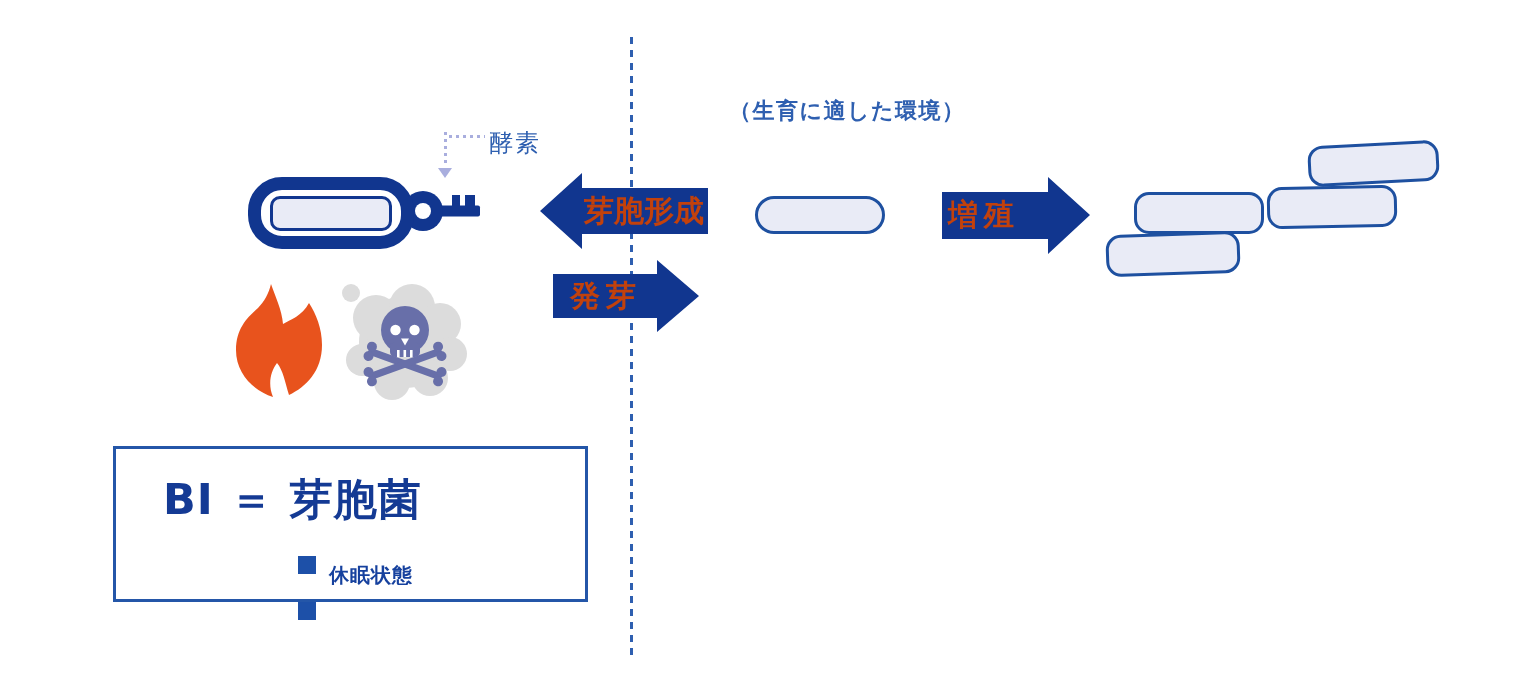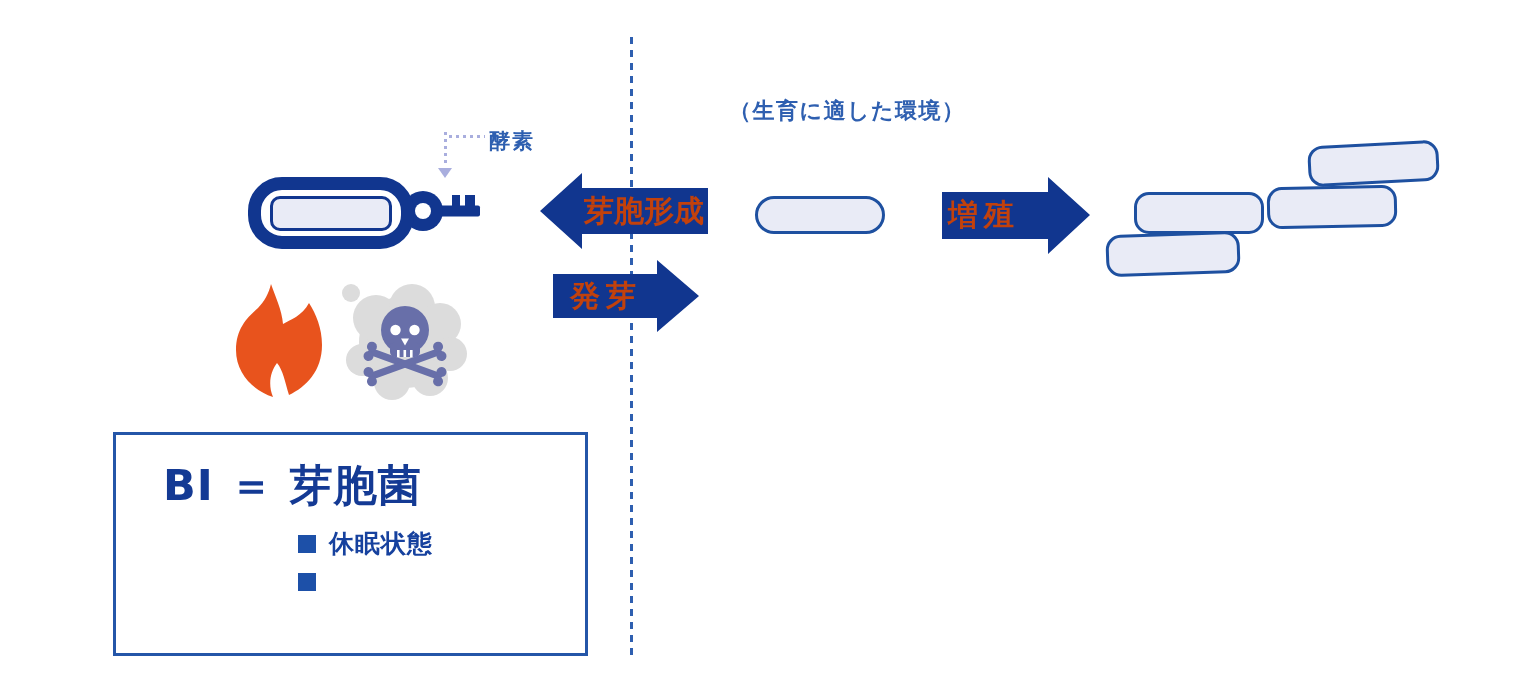--- a/index.html
+++ b/index.html
@@ -47,54 +47,54 @@
   .enz-h {
     left:449px; top:135px; width:36px; height:3px; z-index:2;
     background: repeating-linear-gradient(to right, #a9aede 0 3px, transparent 3px 7px);
   }
   .enz-head {
     left:438px; top:168px; width:0; height:0; z-index:2;
     border-left:7px solid transparent; border-right:7px solid transparent;
     border-top:10px solid #a9aede;
   }
   .enz-label {
-    left:489px; top:127px; font-size:21px; font-weight:700; color:#2e5fb0;
+    left:489px; top:127px; font-size:24px; font-weight:400; color:#2e5fb0;
     letter-spacing:2px; z-index:2;
   }
 
   
   .block-arrow { z-index:5; }
   .block-arrow svg { display:block; }
   .arrow-label {
     position:absolute; inset:0; display:flex; align-items:center; justify-content:center;
     color:#c2410c; font-weight:700; font-size:30px; white-space:nowrap;
   }
   .pad-l { padding-left:40px; }
   .pad-r { padding-right:40px; }
 
   
   .fire-icon  { left:232px; top:284px; z-index:2; }
   .skull-icon { left:342px; top:282px; z-index:2; }
 
   
   .info-box {
-    left:113px; top:432px; width:475px; height:224px; z-index:2;
+    left:113px; top:446px; width:475px; height:156px; z-index:2;
     background:#ffffff; border:3px solid #2456a8;
   }
   .info-title {
     position:absolute; left:47px; top:22px;
     font-size:43px; font-weight:700; color:#143a94; letter-spacing:1px; white-space:nowrap;
   }
   .bullet-list {
     position:absolute; left:182px; top:92px;
     display:flex; flex-direction:column; gap:13px;
   }
   .bullet-row { display:flex; align-items:center; gap:13px; }
   .bullet-sq { width:18px; height:18px; background:#1d50a8; flex:none; }
-  .bullet-text { font-size:25px; font-weight:700; color:#16419e; white-space:nowrap; letter-spacing:1px; }
+  .bullet-text { font-size:20px; font-weight:700; color:#16419e; white-space:nowrap; letter-spacing:1px;margin-top:21px; }
 </style>
 </head>
 <body>
 
 <div class="canvas">
 
   <div class="abs env-header" style="left:729px; top:56px;margin-top:40px;">（生育に適した環境）</div>
 
   <div class="abs divider"></div>
 

